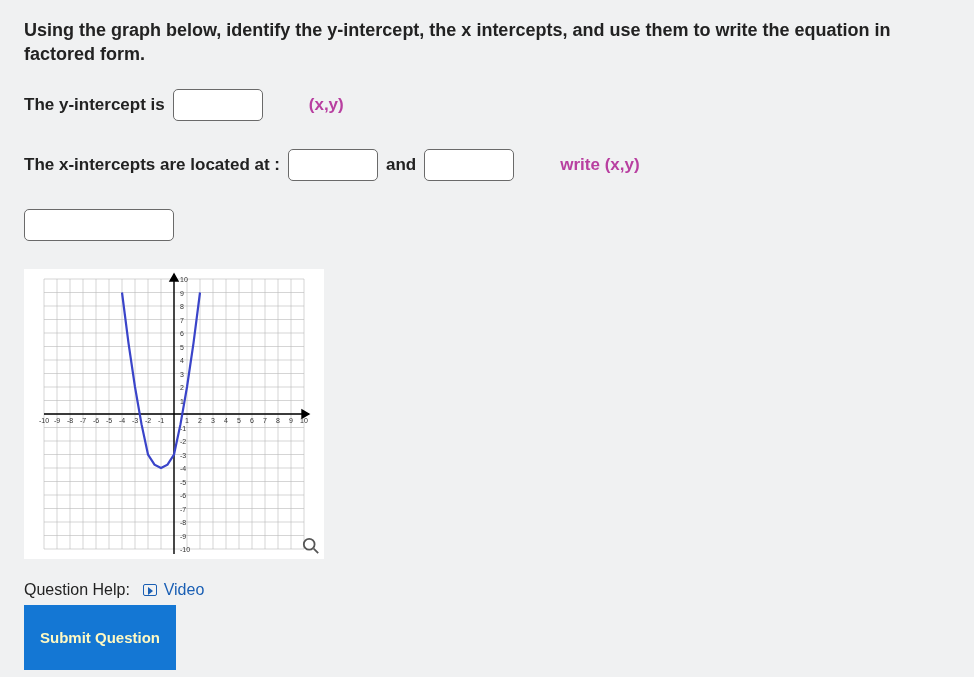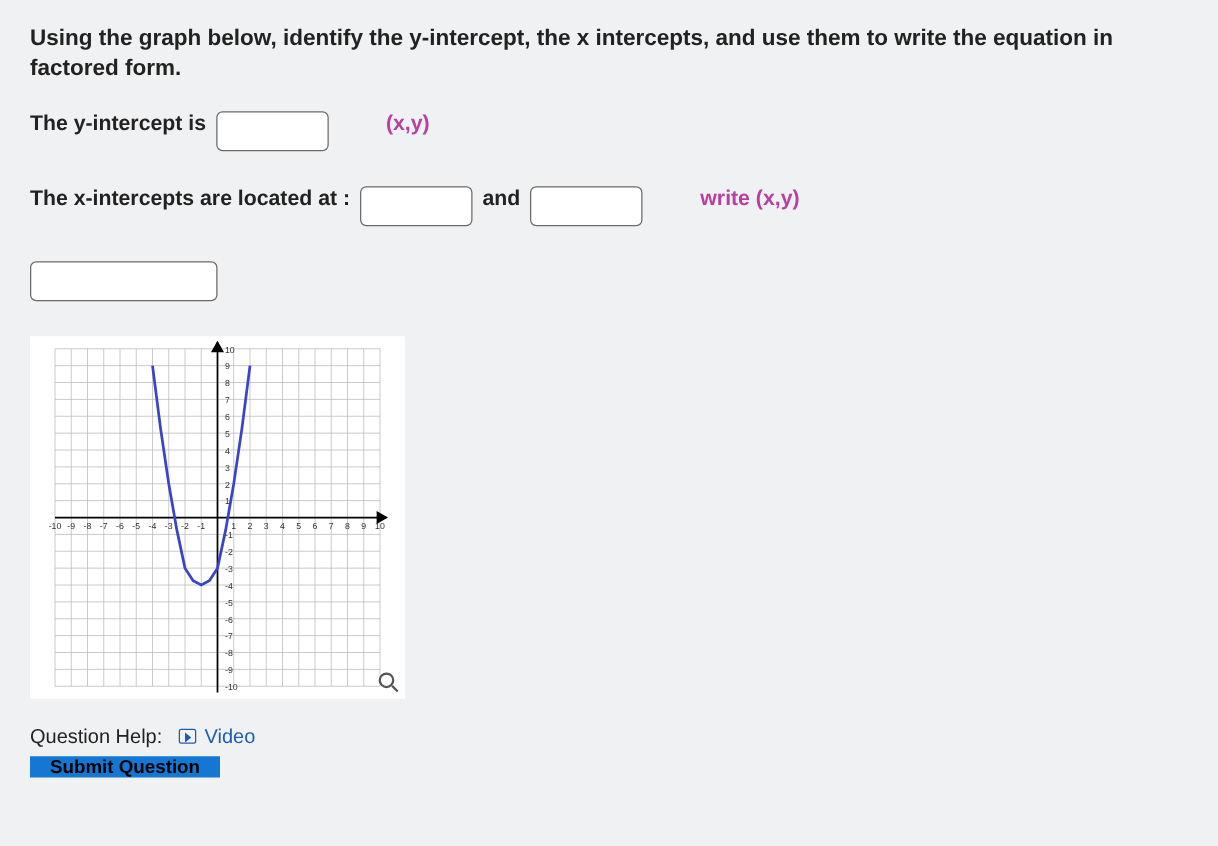--- a/index.html
+++ b/index.html
@@ -15,21 +15,21 @@
     font-weight: bold;
     font-size: 18px;
     line-height: 1.35;
     margin-bottom: 22px;
   }
   .line {
     font-weight: bold;
     font-size: 17px;
     margin-bottom: 28px;
     display: flex;
-    align-items: flex-start;
+    align-items: center;
     flex-wrap: wrap;
     gap: 8px;
   }
   .answer-box {
     border: 1px solid #6a6a6a;
     border-radius: 5px;
     background: #fff;
     height: 32px;
     width: 90px;
     padding: 4px 6px;
@@ -81,23 +81,23 @@
     content: "";
     position: absolute;
     left: 4px;
     top: 2px;
     border-left: 5px solid #1a5fb4;
     border-top: 4px solid transparent;
     border-bottom: 4px solid transparent;
   }
   .submit-btn {
     background: #1477d4;
-    color: #000000;
+    color: #fef9c3;
     border: none;
-    padding: 0 16px;
+    padding: 24px 16px;
     font-size: 15px;
     font-weight: bold;
     cursor: pointer;
   }
 </style>
 </head>
 <body>
 
 
 

